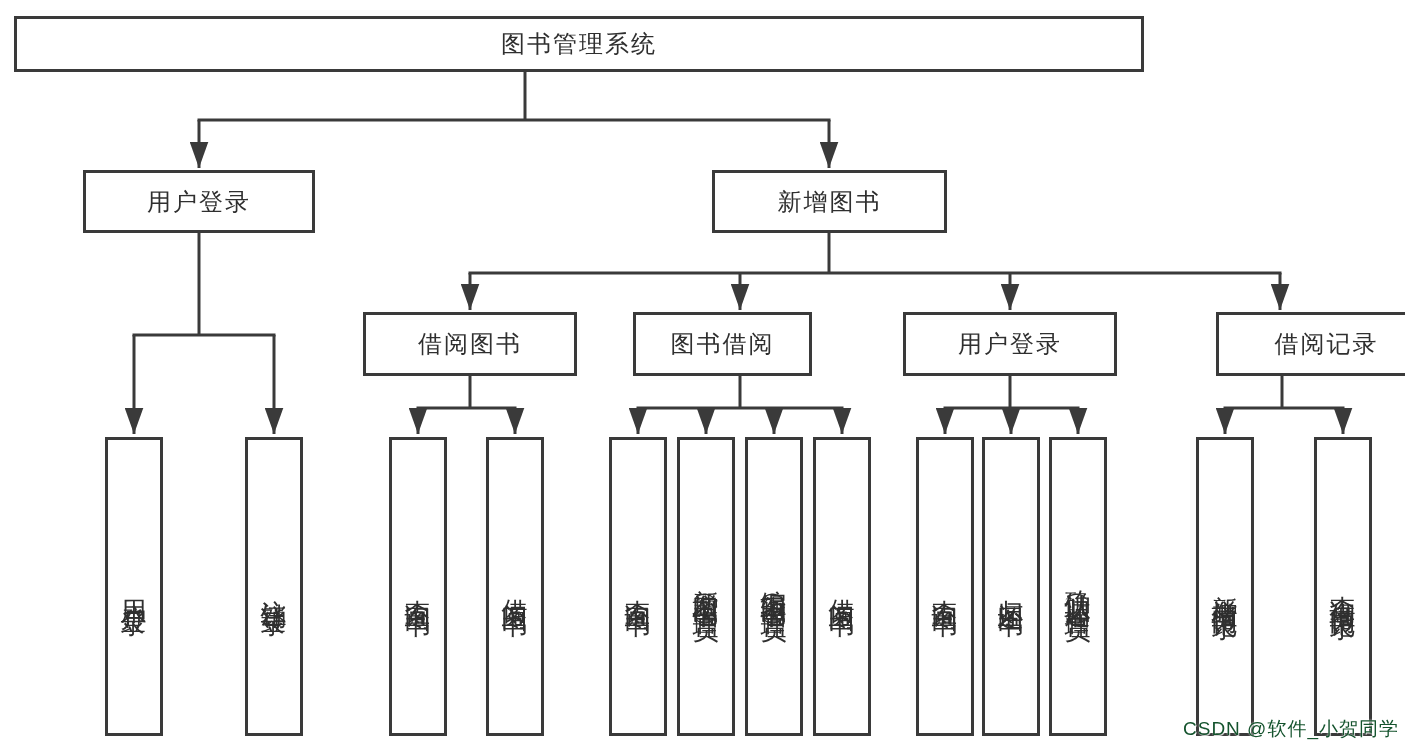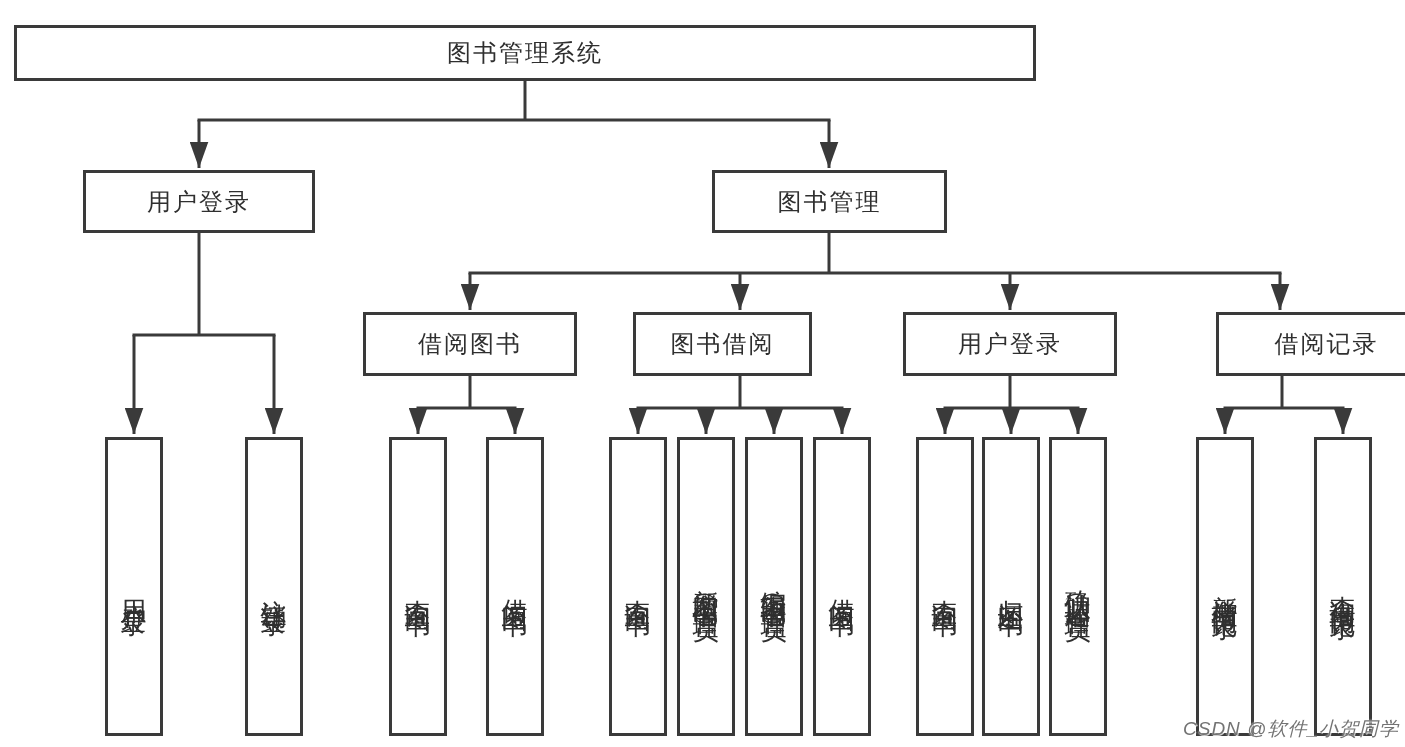--- a/index.html
+++ b/index.html
@@ -18,23 +18,22 @@
     position:absolute;box-sizing:border-box;background:#ffffff;
     border:3px solid #3a3a3a;display:flex;align-items:center;justify-content:center;
     z-index:1;
   }
   .vb span{
     writing-mode:vertical-rl;text-orientation:mixed;
     font-size:26px;letter-spacing:4px;line-height:1;white-space:nowrap;
   }
   .watermark{
     position:absolute;left:1183px;top:716px;z-index:2;
-    font-size:19px;color:#737373;letter-spacing:1px;white-space:nowrap;
+    font-size:19px;color:#14532d;letter-spacing:1px;white-space:nowrap;
     text-shadow:0 0 2px #ffffff,1px 1px 0 rgba(255,255,255,.7);
-    font-style:italic;
   }
 </style>
 </head>
 <body>
 
 <div class="canvas">
 
   <svg class="wires" width="1405" height="747" viewBox="0 0 1405 747">
     <defs>
       <marker id="arw" viewBox="0 0 14 10" refX="14" refY="5" markerWidth="26" markerHeight="19" orient="auto" markerUnits="userSpaceOnUse">
@@ -78,29 +77,29 @@
       <path d="M1011 408 V434" marker-end="url(#arw)"></path>
       <path d="M1078 408 V434" marker-end="url(#arw)"></path>
 
       <path d="M1282 376 V408"></path>
       <path d="M1223.5 408 H1344.5"></path>
       <path d="M1225 408 V434" marker-end="url(#arw)"></path>
       <path d="M1343 408 V434" marker-end="url(#arw)"></path>
     </g>
   </svg>
 
-  <div class="hb" style="left:14px;top:25px;width:1022px;height:56px">
+  <div class="hb" style="left:14px;top:16px;width:1130px;height:56px">
     <span>图书管理系统</span>
   </div>
 
   <div class="hb" style="left:83px;top:170px;width:232px;height:63px">
     <span>用户登录</span>
   </div>
   <div class="hb" style="left:712px;top:170px;width:235px;height:63px">
-    <span>图书管理</span>
+    <span>新增图书</span>
   </div>
 
   <div class="hb" style="left:363px;top:312px;width:214px;height:64px">
     <span>借阅图书</span>
   </div>
   <div class="hb" style="left:633px;top:312px;width:179px;height:64px">
     <span>图书借阅</span>
   </div>
   <div class="hb" style="left:903px;top:312px;width:214px;height:64px">
     <span>用户登录</span>

